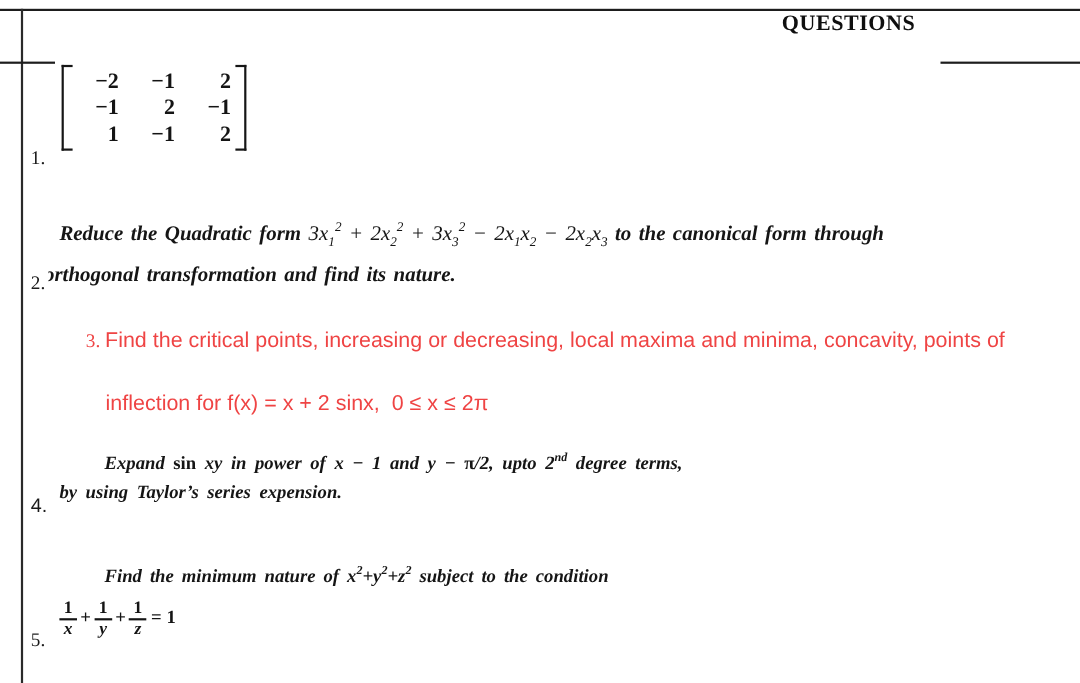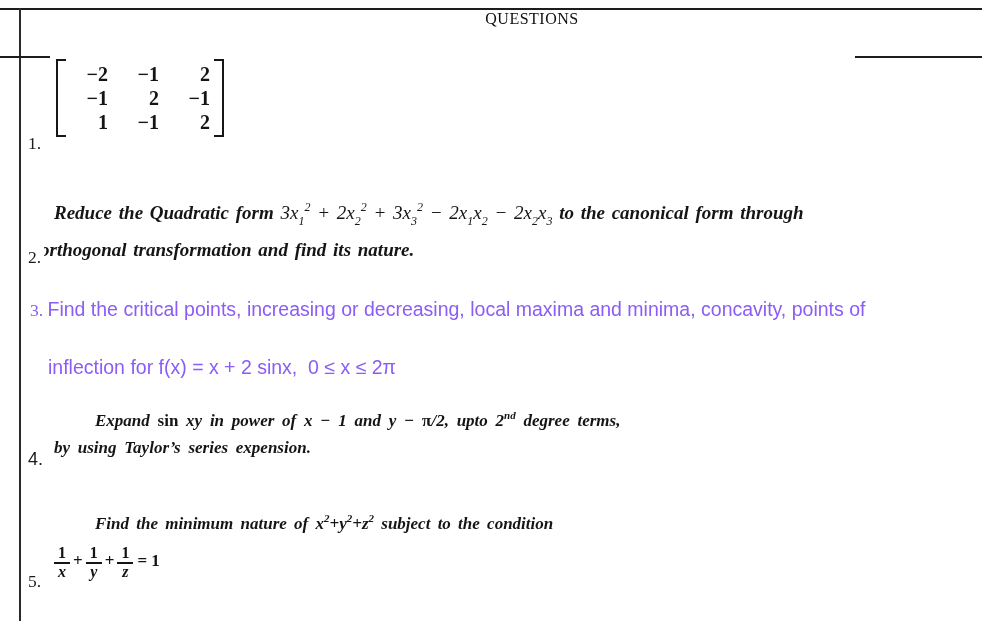--- a/index.html
+++ b/index.html
@@ -6,22 +6,22 @@
   body{
     width:982px;height:621px;overflow:hidden;background:#ffffff;
     position:relative;color:#161616;
     font-family:"Liberation Serif",serif;
   }
   
   .hline{position:absolute;height:2px;background:#1d1d1d;}
   .vline{position:absolute;width:2px;background:#2a2a2a;}
   
   .title{
-    position:absolute;top:10px;left:232px;width:600px;text-align:center;
-    font-weight:normal;font-size:16px;letter-spacing:.5px;color:#0f0f0f;
+    position:absolute;top:10px;left:232px;width:600px;text-align:right;
+    font-weight:bold;font-size:20px;letter-spacing:.5px;color:#0f0f0f;
   }
   
   .qnum{position:absolute;font-size:17.5px;color:#1b1b1b;font-family:"Liberation Serif",serif;}
   .qnum-sans{font-family:"Liberation Sans",sans-serif;font-size:18px;}
   
   .q1-row{position:absolute;left:46px;top:54px;height:88px;display:flex;align-items:center;}
   .q1-text{font-weight:bold;font-size:21px;white-space:pre;color:#141414;}
   .q1-text .sp{font-size:13px;vertical-align:9px;line-height:0;font-weight:bold;}
   .matrix{display:inline-flex;align-items:stretch;margin-left:10px;}
   .brk{width:8px;border-top:2.5px solid #161616;border-bottom:2.5px solid #161616;}
@@ -29,21 +29,21 @@
   .brk.r{border-right:2.5px solid #161616;}
   .mgrid{display:grid;grid-template-columns:repeat(3,38px);column-gap:13px;padding:3px 4px;}
   .mcell{text-align:right;font-weight:bold;font-size:20px;line-height:24px;color:#141414;}
   
   .q2-line{position:absolute;font-size:19px;font-style:italic;font-weight:bold;white-space:pre;color:#151515;word-spacing:2px;margin-top:13px;}
   .q2-math{font-weight:400;font-style:italic;}
   .q2-math .sb{font-size:12px;vertical-align:-6px;line-height:0;}
   .q2-math .sp{font-size:12px;vertical-align:8px;line-height:0;}
   .clip-half{display:inline-block;clip-path:inset(0 0 0 42%);}
   
-  .q3-line{position:absolute;font-family:"Liberation Sans",sans-serif;font-size:19.5px;color:#8b5cf6;white-space:pre;}
+  .q3-line{position:absolute;font-family:"Liberation Sans",sans-serif;font-size:19.5px;color:#ef4444;white-space:pre;margin-left:48px;}
   .q3-line .num{font-family:"Liberation Serif",serif;font-size:17.5px;}
   
   .bi-line{position:absolute;font-size:17px;font-style:italic;font-weight:bold;white-space:pre;color:#151515;word-spacing:3.5px;}
   .bi-line .upright{font-style:normal;font-weight:bold;}
   .bi-line .sp{font-size:11px;vertical-align:7px;line-height:0;}
   
   .frac-line{position:absolute;display:flex;align-items:center;font-weight:bold;font-size:16px;color:#141414;}
   .frac{display:inline-flex;flex-direction:column;align-items:center;line-height:1.05;}
   .fnum{padding:0 4px;border-bottom:2px solid #141414;font-style:normal;}
   .fden{padding:0 2px;font-style:italic;}

